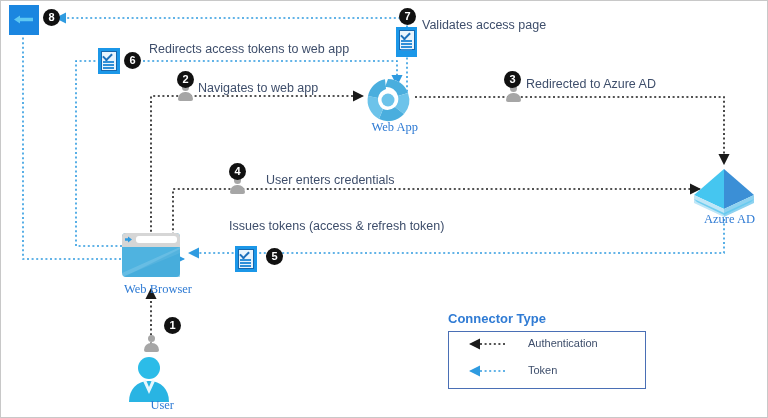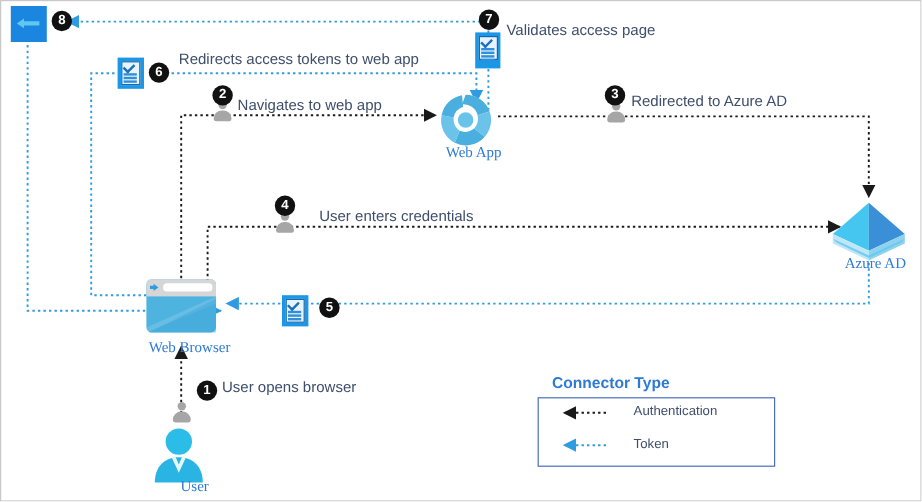--- a/index.html
+++ b/index.html
@@ -277,28 +277,28 @@
   <div class="badge" style="left:503px; top:70px;">3</div>
   <div class="badge" style="left:228px; top:162px;">4</div>
   <div class="badge" style="left:265px; top:247px;">5</div>
   <div class="badge" style="left:163px; top:316px;">1</div>
 
   <div class="lbl" style="left:421px; top:18px;">Validates access page</div>
   <div class="lbl" style="left:197px; top:81px;">Navigates to web app</div>
   <div class="lbl" style="left:148px; top:42px;">Redirects access tokens to web app</div>
   <div class="lbl" style="left:525px; top:77px;">Redirected to Azure AD</div>
   <div class="lbl" style="left:250px; top:173px;margin-left:15px;">User enters credentials</div>
-  <div class="lbl" style="left:184px; top:316px;">User opens browser</div>
+  <div class="lbl" style="left:228px; top:219px;">Issues tokens (access &amp; refresh token)</div>
 
   <div class="node-label" style="left:357px; top:120px; width:60px;">Web App</div>
   <div class="node-label" style="left:692px; top:212px; width:62px;">Azure AD</div>
   <div class="node-label" style="left:111px; top:282px; width:80px;">Web Browser</div>
   <div class="node-label" style="left:125px; top:398px; width:48px;">User</div>
 
-  <div class="legend-title" style="left:447px; top:310px;margin-left:12px;">Connector Type</div>
+  <div class="legend-title" style="left:447px; top:310px;">Connector Type</div>
   <div class="legend-box" style="left:447px; top:330px; width:198px; height:58px;"></div>
 
   <svg style="position:absolute; left:447px; top:330px; width:198px; height:58px;">
     <defs>
       <marker id="legArrowBlack" viewBox="0 0 10 10" refX="9" refY="5" markerWidth="7" markerHeight="7" orient="auto-start-reverse">
         <path d="M 0 0 L 10 5 L 0 10 z" fill="#1a1a1a"></path>
       </marker>
       <marker id="legArrowBlue" viewBox="0 0 10 10" refX="9" refY="5" markerWidth="7" markerHeight="7" orient="auto-start-reverse">
         <path d="M 0 0 L 10 5 L 0 10 z" fill="#2f9be0"></path>
       </marker>

